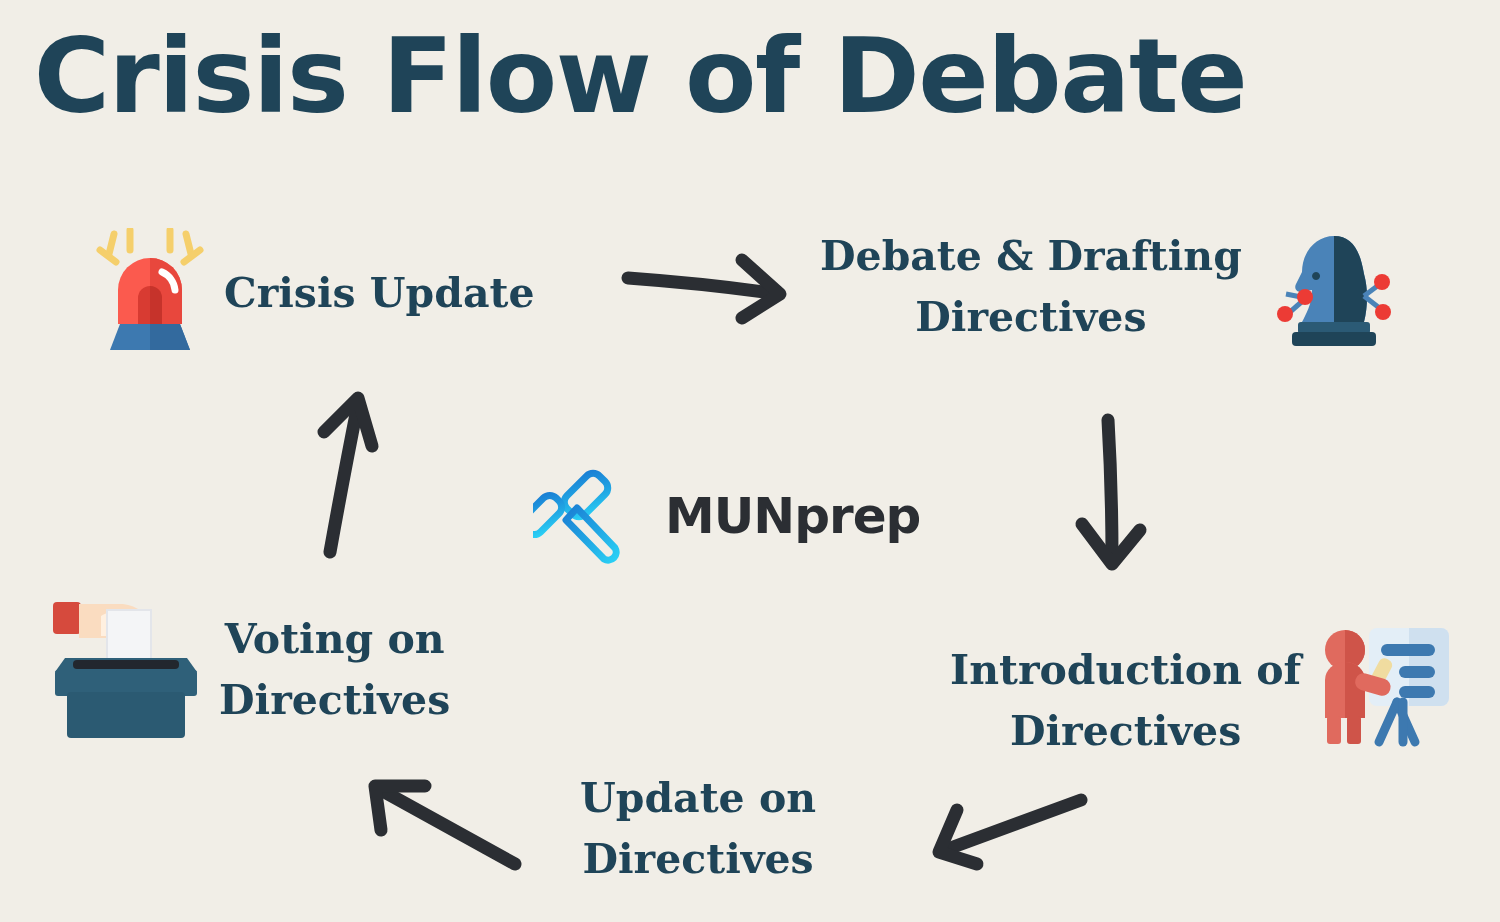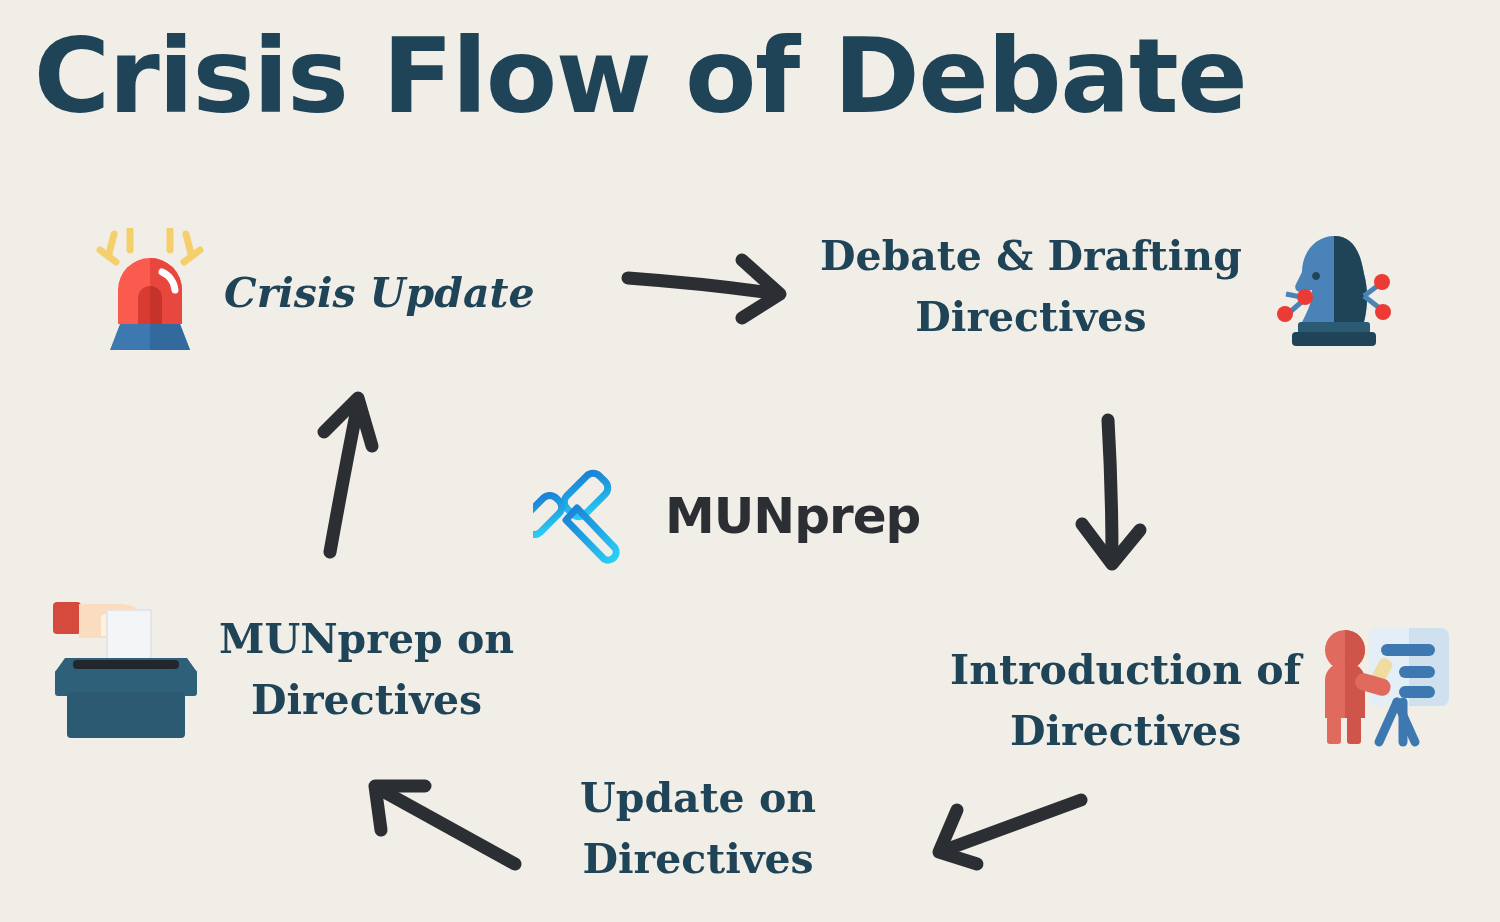--- a/index.html
+++ b/index.html
@@ -47,21 +47,21 @@
     color: #1f4458;
     text-align: center;
     white-space: pre-line;
   }
   .node .icon-wrap {
     flex: 0 0 auto;
     display: block;
   }
 
   
-  #node-crisis-update        { left: 92px;  top: 228px; font-style: italic; }
+  #node-crisis-update        { left: 92px;  top: 228px; }
   #node-debate-drafting      { left: 820px; top: 222px; }
   #node-introduction         { left: 950px; top: 608px; }
   #node-debate-on-directives { left: 580px; top: 768px; }
   #node-voting               { left: 45px;  top: 592px; }
 
   #node-crisis-update .node-label        { margin-left: 16px; }
   #node-debate-drafting .node-label      { margin-right: 30px; }
   #node-introduction .node-label         { margin-right: 18px; margin-top: 32px; }
   #node-voting .node-label               { margin-left: 12px; }
 
@@ -191,21 +191,21 @@
         <path d="M34 12 H78 a28 20 0 0 1 24 22 L98 46 H34 Z" fill="#fadcc0"></path>
         <path d="M56 24 a18 14 0 0 1 26 2 L84 44 H56 Z" fill="#fff0e0"></path>
         <rect x="62" y="18" width="44" height="54" fill="#f4f5f7"></rect>
         <rect x="62" y="18" width="44" height="54" fill="none" stroke="#e3e5ea" stroke-width="2"></rect>
         <path d="M20 66 L142 66 L152 80 H10 Z" fill="#2f6079"></path>
         <rect x="10" y="78" width="142" height="26" rx="3" fill="#2f6079"></rect>
         <rect x="28" y="68" width="106" height="9" rx="4" fill="#22272e"></rect>
         <rect x="22" y="100" width="118" height="46" rx="4" fill="#2b5a72"></rect>
       </svg>
     </span>
-    <span class="node-label">MUNprep on
+    <span class="node-label">Voting on
 Directives</span>
   </div>
 
   <div id="brand">
     <span class="icon-wrap">
       <svg width="104" height="104" viewBox="0 0 104 104" aria-hidden="true">
         <defs>
           <linearGradient id="gavelGrad" x1="0" y1="0" x2="1" y2="1">
             <stop offset="0%" stop-color="#1b7fd4"></stop>
             <stop offset="55%" stop-color="#21a8e4"></stop>

